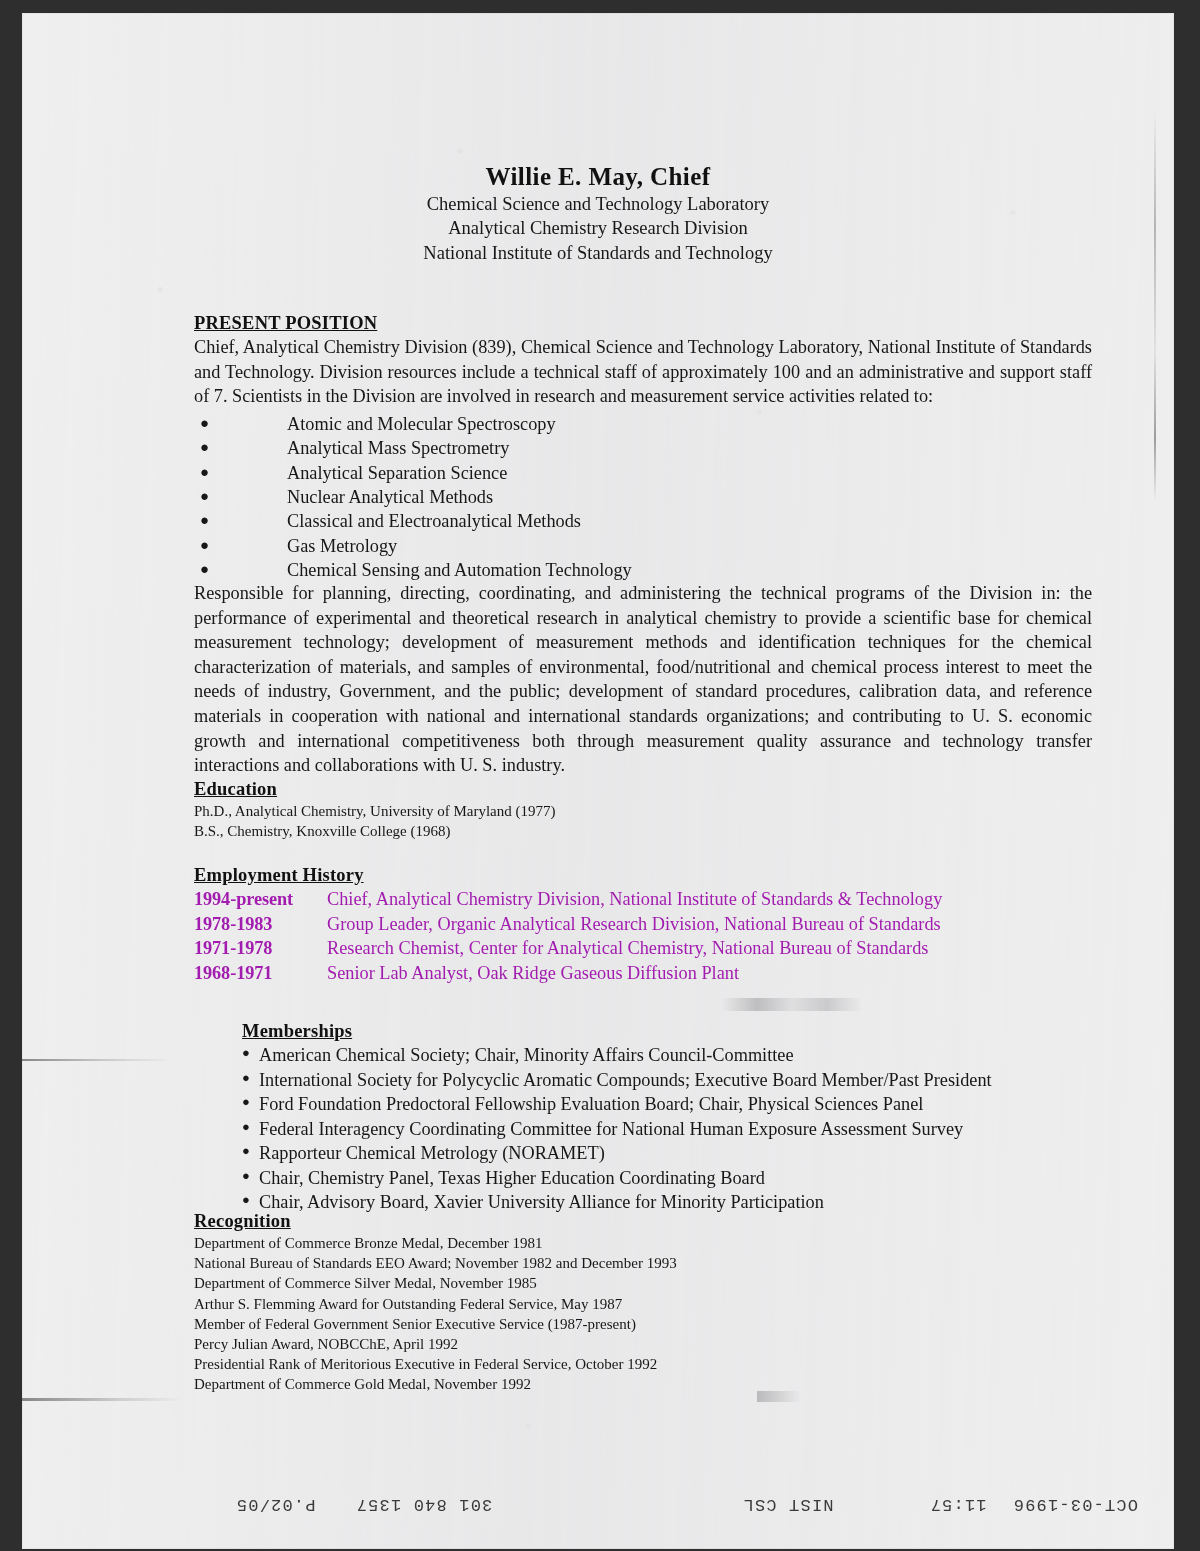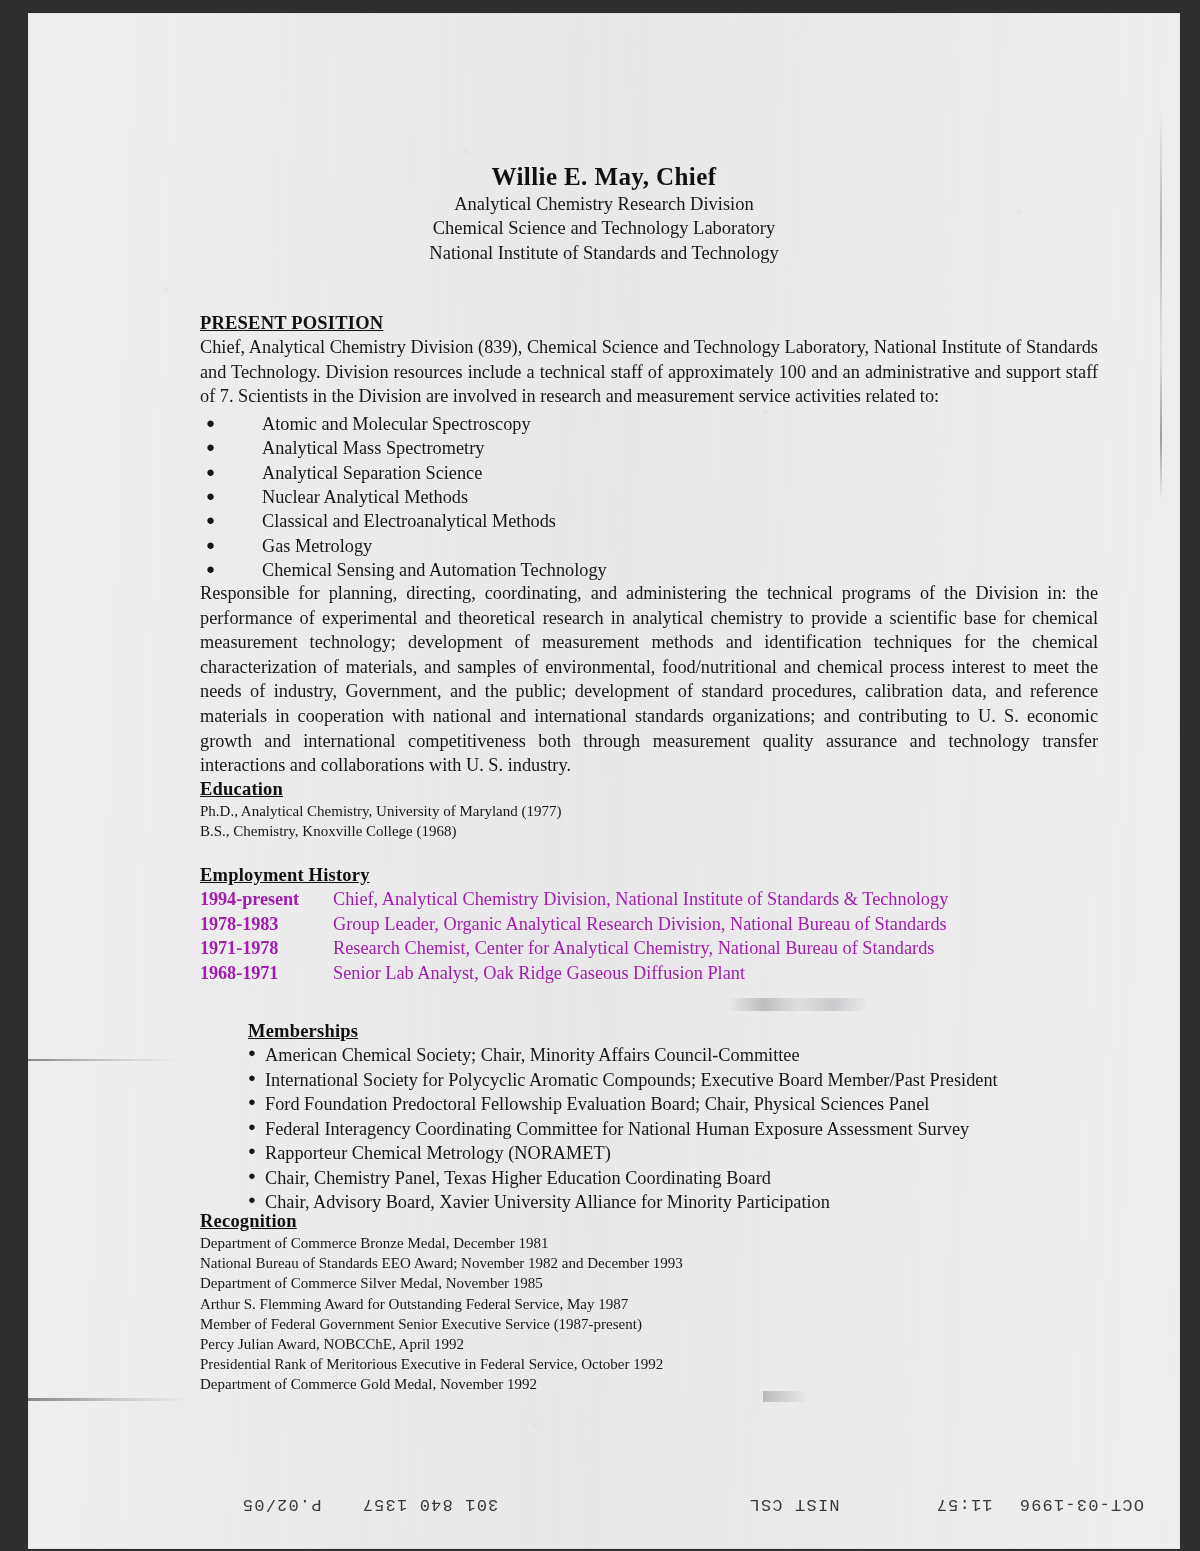--- a/index.html
+++ b/index.html
@@ -19,21 +19,21 @@
   #scan-backdrop {
     position: absolute;
     left: 0; top: 0;
     width: 1200px; height: 1551px;
     background: #2e2e2e;
   }
 
   
   #page-sheet {
     position: absolute;
-    left: 28px;
+    left: 22px;
     top: 13px;
     width: 1152px;
     height: 1536px;
     background: #e9e9ea;
     box-shadow: inset 0 0 0 1px #dcdcde;
     overflow: hidden;
   }
   
   #paper-grain {
     position: absolute;
@@ -152,21 +152,21 @@
   }
   ul.topic-list li .bdot {
     width: 62px;
     flex: 0 0 62px;
     text-align: left;
     padding-left: 6px;
     box-sizing: border-box;
     font-size: 15px;
     line-height: 1.5;
   }
-  ul.topic-list li .btxt { flex: 1; }
+  ul.topic-list li .btxt { flex: 1; margin-left: 31px; }
 
   ul.memb-list {
     list-style: none;
     margin: 0;
     padding: 0;
   }
   ul.memb-list li {
     display: flex;
     font-size: 18.3px;
     line-height: 1.34;
@@ -237,22 +237,22 @@
   <div id="scan-streak-right"></div>
   <div id="scan-streak-left-a"></div>
   <div id="scan-streak-left-b"></div>
   <div id="smudge-mid"></div>
   <div id="smudge-presidential"></div>
 
   <div id="doc">
 
     <div class="hdr-block">
       <div class="hdr-name">Willie E. May, Chief</div>
+      <div class="hdr-sub">Chemical Science and Technology Laboratory</div>
       <div class="hdr-sub">Analytical Chemistry Research Division</div>
-      <div class="hdr-sub">Chemical Science and Technology Laboratory</div>
       <div class="hdr-sub">National Institute of Standards and Technology</div>
     </div>
 
     <div class="body-col" style="top:300px;">
       <div class="sec-head">PRESENT POSITION</div>
       <p class="para">Chief, Analytical Chemistry Division (839), Chemical Science and Technology Laboratory, National Institute of Standards and Technology.  Division resources include a technical staff of approximately 100 and an administrative and support staff of 7.  Scientists in the Division are involved in research and measurement service activities related to:</p>
 
       <ul class="topic-list">
         <li>
           <span class="bdot">●</span>

